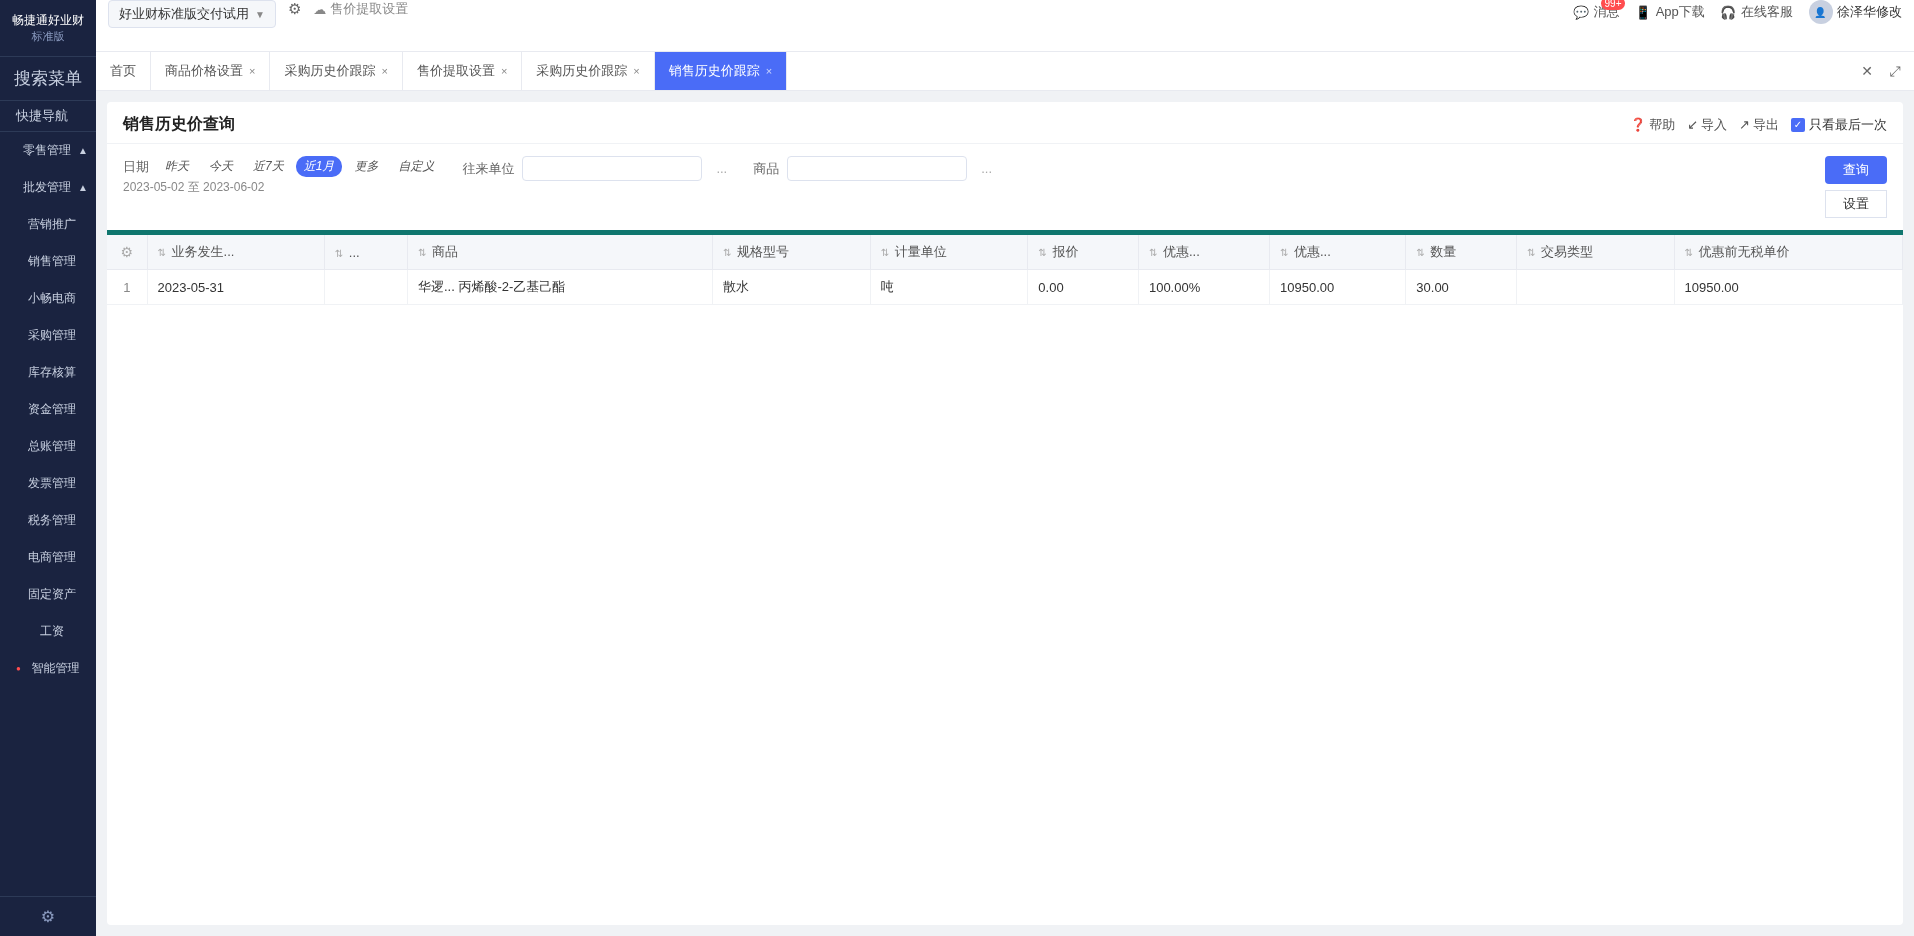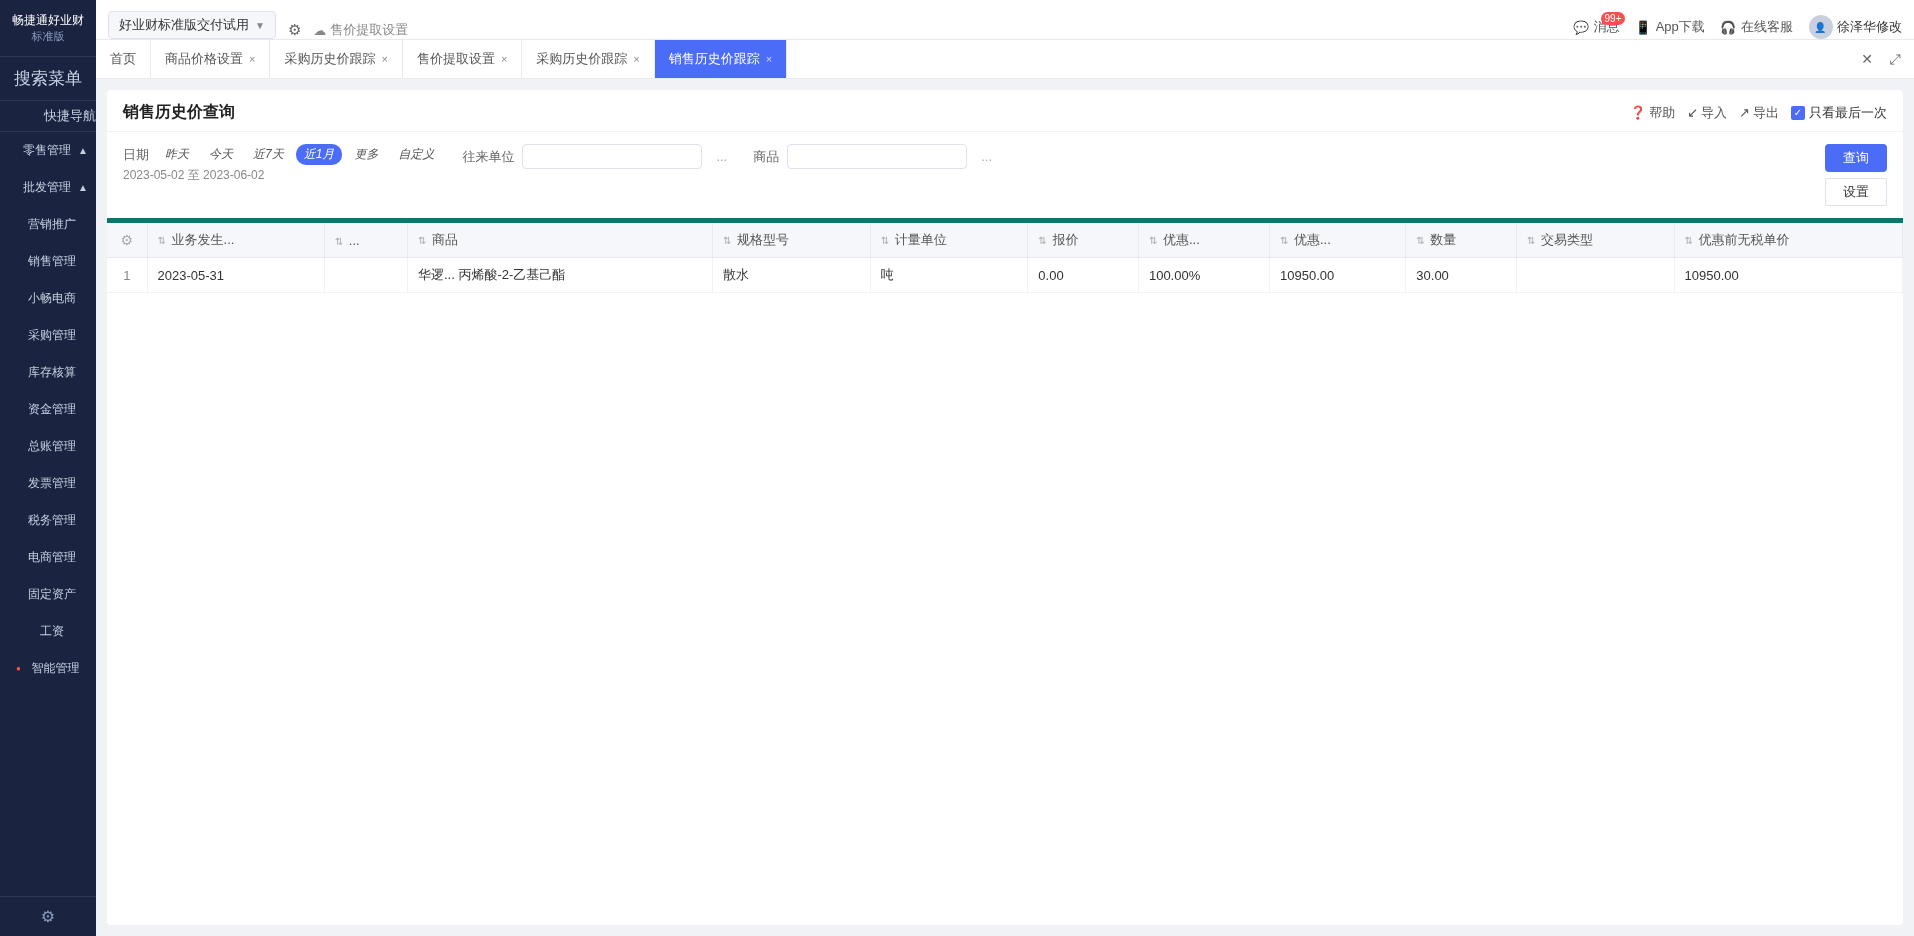--- a/index.html
+++ b/index.html
@@ -34,22 +34,22 @@
     }
     .sidebar-search {
       padding: 10px 8px;
       text-align: center;
       font-size: 17px;
       color: #c8d0e0;
       cursor: pointer;
       border-bottom: 1px solid #2d3a57;
     }
     .sidebar-nav {
-      padding: 6px 0;
-      text-align: right;
+      padding: 6px 16px;
+      text-align: left;
       font-size: 13px;
       color: #c8d0e0;
       cursor: pointer;
       border-bottom: 1px solid #2d3a57;
     }
     .sidebar-item {
       padding: 10px 17px;
       text-align: center;
       font-size: 12px;
       color: #c8d0e0;
@@ -84,24 +84,24 @@
     .main {
       flex: 1;
       display: flex;
       flex-direction: column;
       background: #f0f2f5;
       overflow: hidden;
     }
 
     
     .topbar {
-      height: 40px;
+      height: 52px;
       background: #fff;
       display: flex;
-      align-items: flex-end;
+      align-items: flex-start;
       padding: 0 12px;
       border-bottom: 1px solid #e8eaf0;
       gap: 12px;
     }
     .topbar-select {
       display: flex;
       align-items: center;
       gap: 6px;
       background: #f5f7fa;
       border: 1px solid #dde2ee;

